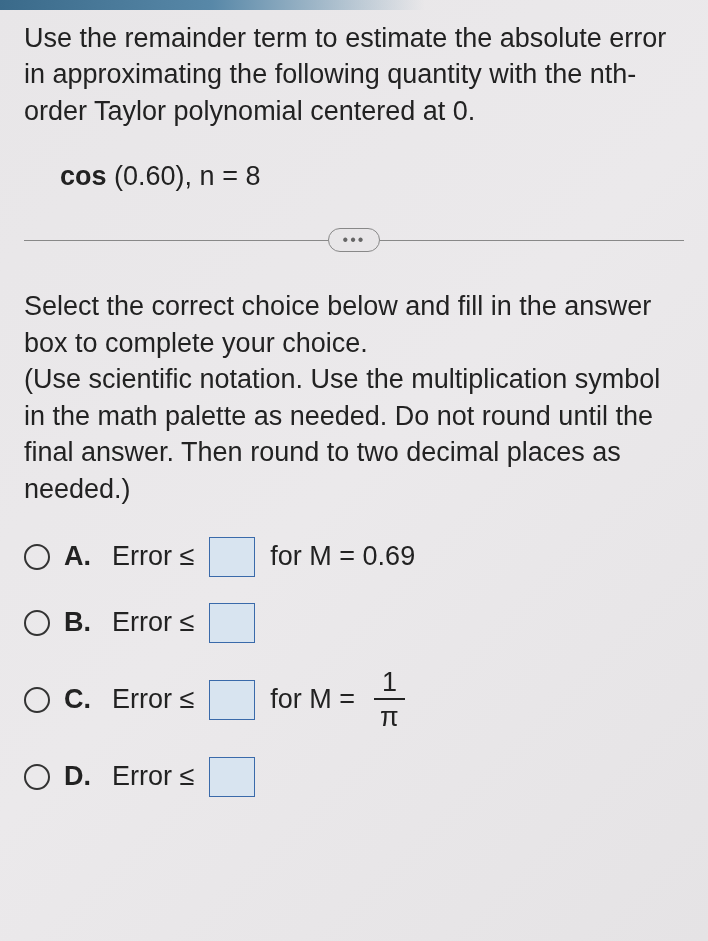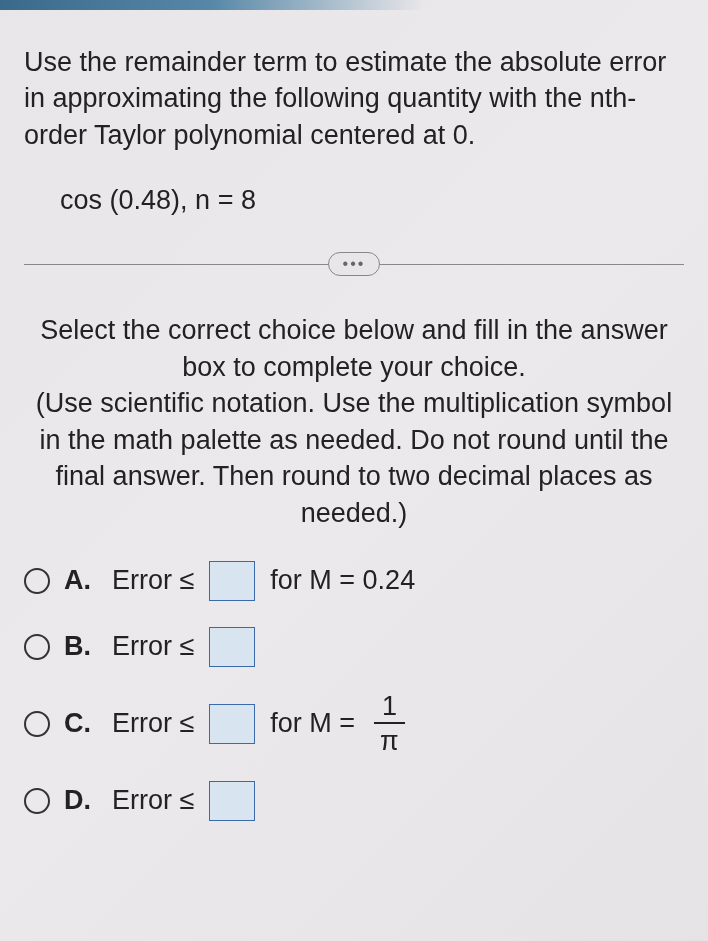--- a/index.html
+++ b/index.html
@@ -20,33 +20,33 @@
       position: absolute;
       top: 0;
       left: 0;
       right: 0;
       height: 10px;
       background: linear-gradient(90deg, #3a6a8a 0%, #5888a8 30%, rgba(88,136,168,0) 60%);
     }
     .question-text {
       font-size: 27px;
       line-height: 1.35;
-      margin-top: 24px;
+      margin-top: 0;
       margin-bottom: 32px;
       font-weight: 400;
       color: #222;
     }
     .formula-line {
       font-size: 27px;
       margin-left: 36px;
       margin-bottom: 36px;
       color: #222;
     }
     .formula-line .bold {
-      font-weight: 400;
+      font-weight: 700;
     }
     .divider-wrap {
       display: flex;
       align-items: center;
       margin: 0 0 36px 0;
     }
     .divider-line {
       flex: 1;
       height: 1px;
       background: #888;
@@ -59,21 +59,20 @@
       font-size: 16px;
       letter-spacing: 2px;
       background: #e8e6e8;
       margin: 0 0px;
     }
     .instructions {
       font-size: 27px;
       line-height: 1.35;
       margin-bottom: 30px;
       color: #222;
-      text-align: center;
     }
     .choices {
       display: flex;
       flex-direction: column;
       gap: 26px;
     }
     .choice-row {
       display: flex;
       align-items: center;
       gap: 14px;
@@ -125,41 +124,41 @@
   </style>
 </head>
 <body>
 
 <div class="top-bar"></div>
 
 <div class="question-text">Use the remainder term to estimate the absolute error in approximating the following quantity with the nth-order Taylor polynomial centered at 0.</div>
 
 <div class="formula-line">
   <span class="bold">cos</span>
-  <span>(0.48),</span>
+  <span>(0.60),</span>
   <span>n = 8</span>
 </div>
 
 <div class="divider-wrap">
   <div class="divider-line"></div>
   <div class="divider-pill">•••</div>
   <div class="divider-line"></div>
 </div>
 
 <div class="instructions">Select the correct choice below and fill in the answer box to complete your choice.<br>(Use scientific notation. Use the multiplication symbol in the math palette as needed. Do not round until the final answer. Then round to two decimal places as needed.)</div>
 
 <div class="choices">
 
   <div class="choice-row">
     <span class="radio"></span>
     <span class="choice-label">A.</span>
     <span class="choice-text">
       <span>Error ≤</span>
       <span class="answer-box"></span>
-      <span>for M = 0.24</span>
+      <span>for M = 0.69</span>
     </span>
   </div>
 
   <div class="choice-row">
     <span class="radio"></span>
     <span class="choice-label">B.</span>
     <span class="choice-text">
       <span>Error ≤</span>
       <span class="answer-box"></span>
     </span>

